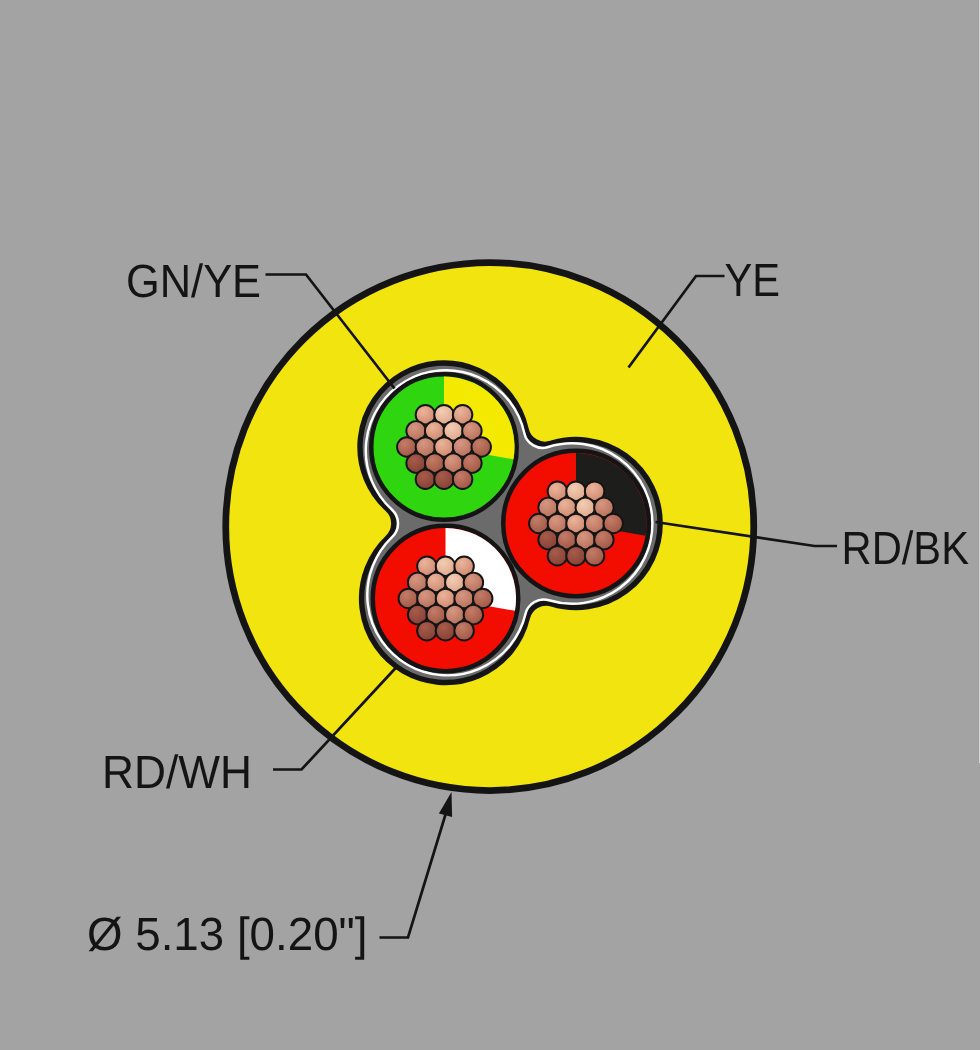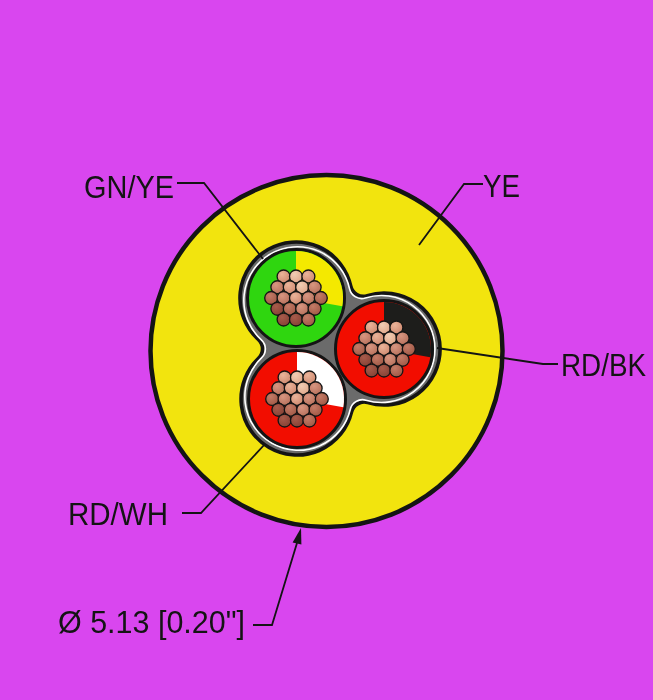--- a/index.html
+++ b/index.html
@@ -1,16 +1,16 @@
 <!DOCTYPE html>
 <html><head>
 <meta charset="utf-8">
 <style>
   html,body{margin:0;padding:0;background:#ffffff;}
-  .stage{width:653px;height:700px;position:relative;background:#d946ef;overflow:hidden;}
+  .stage{width:653px;height:700px;position:relative;background:#a3a3a3;overflow:hidden;}
   svg{display:block;}
   text{font-family:"Liberation Sans",sans-serif;font-weight:400;fill:#141414;}
   .lbl{font-size:31px;}
   .dim{font-size:31px;}
   .leader{fill:none;stroke:#141414;stroke-width:1.8px;}
   .outline{stroke:#141414;}
 </style>
 </head>
 <body>
 

